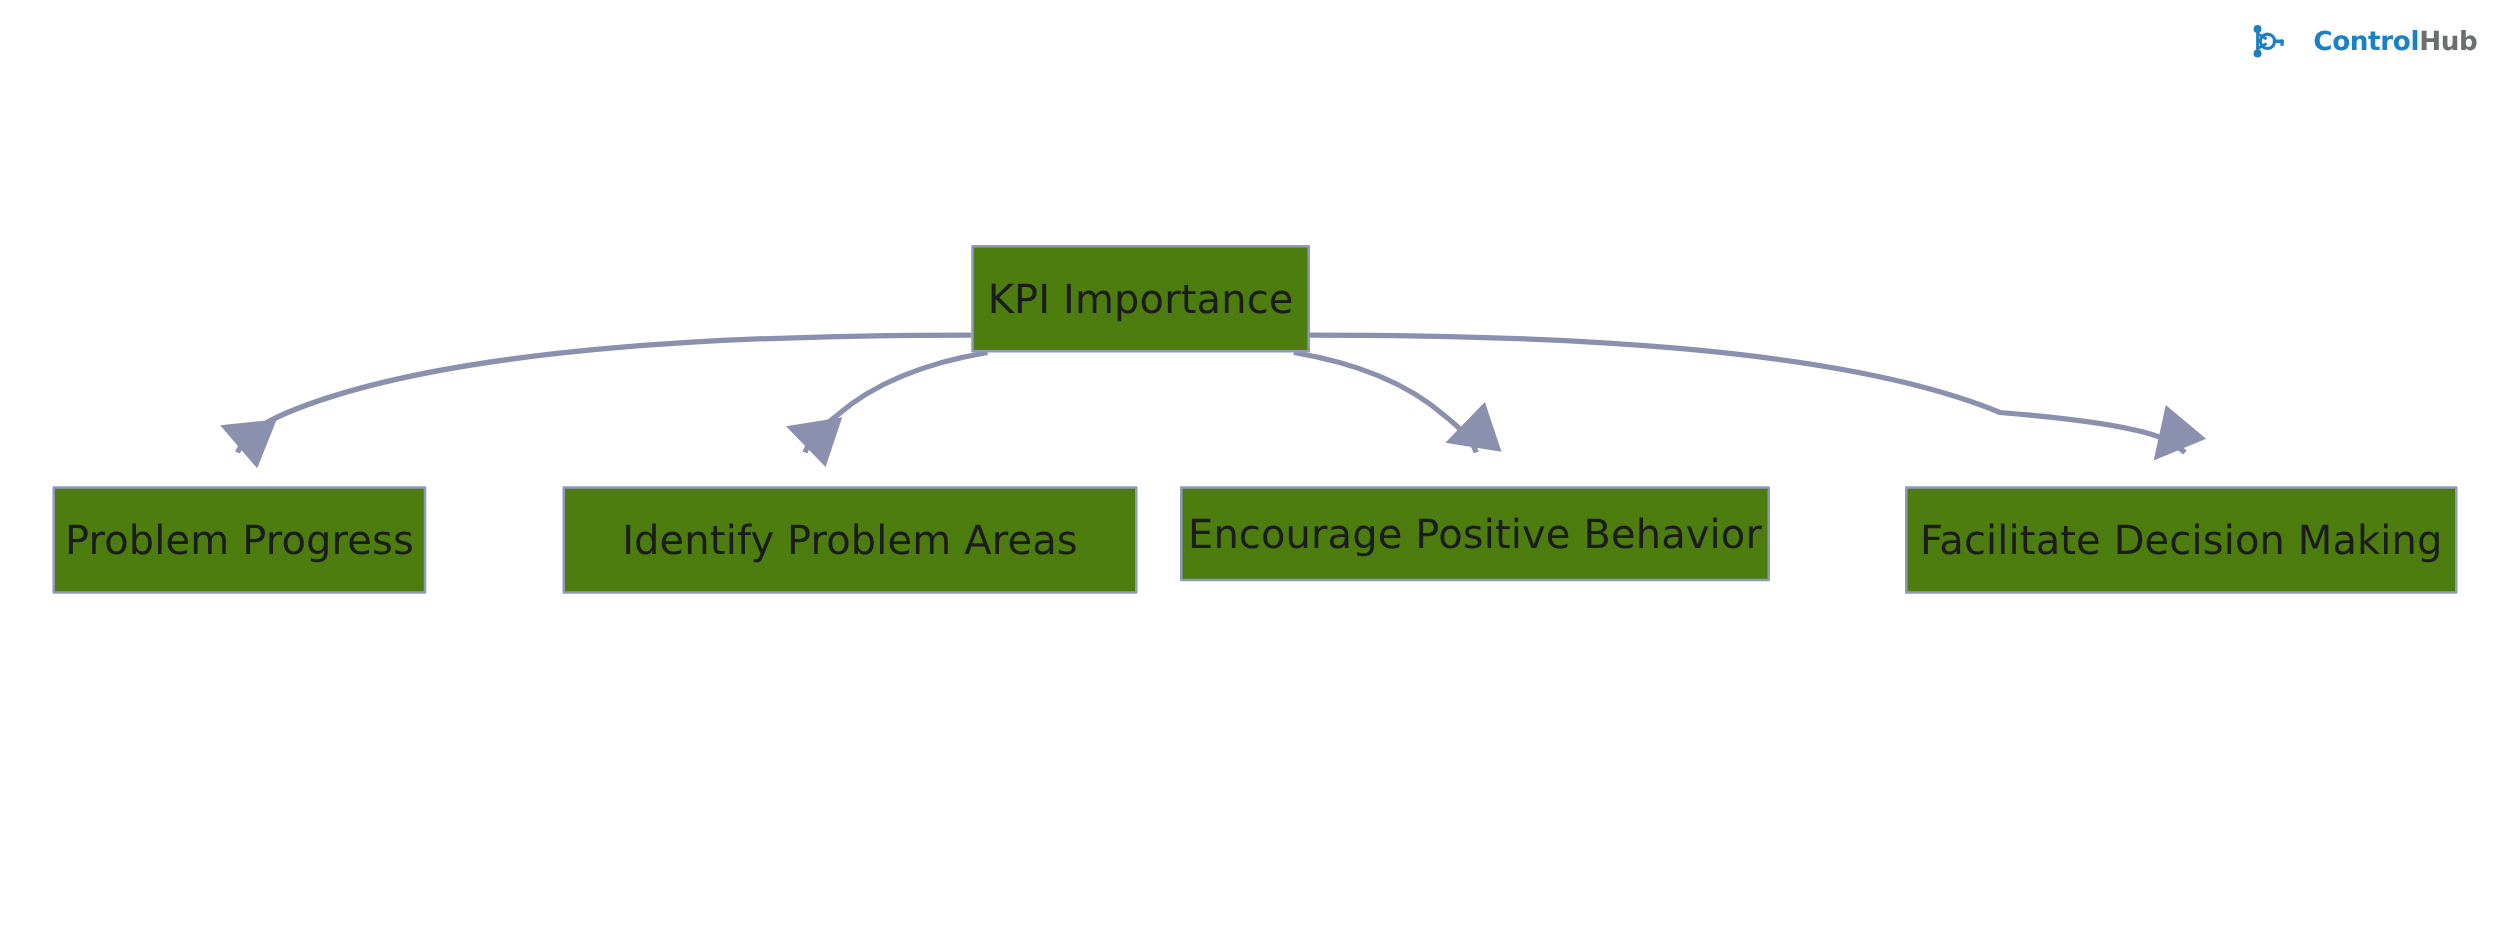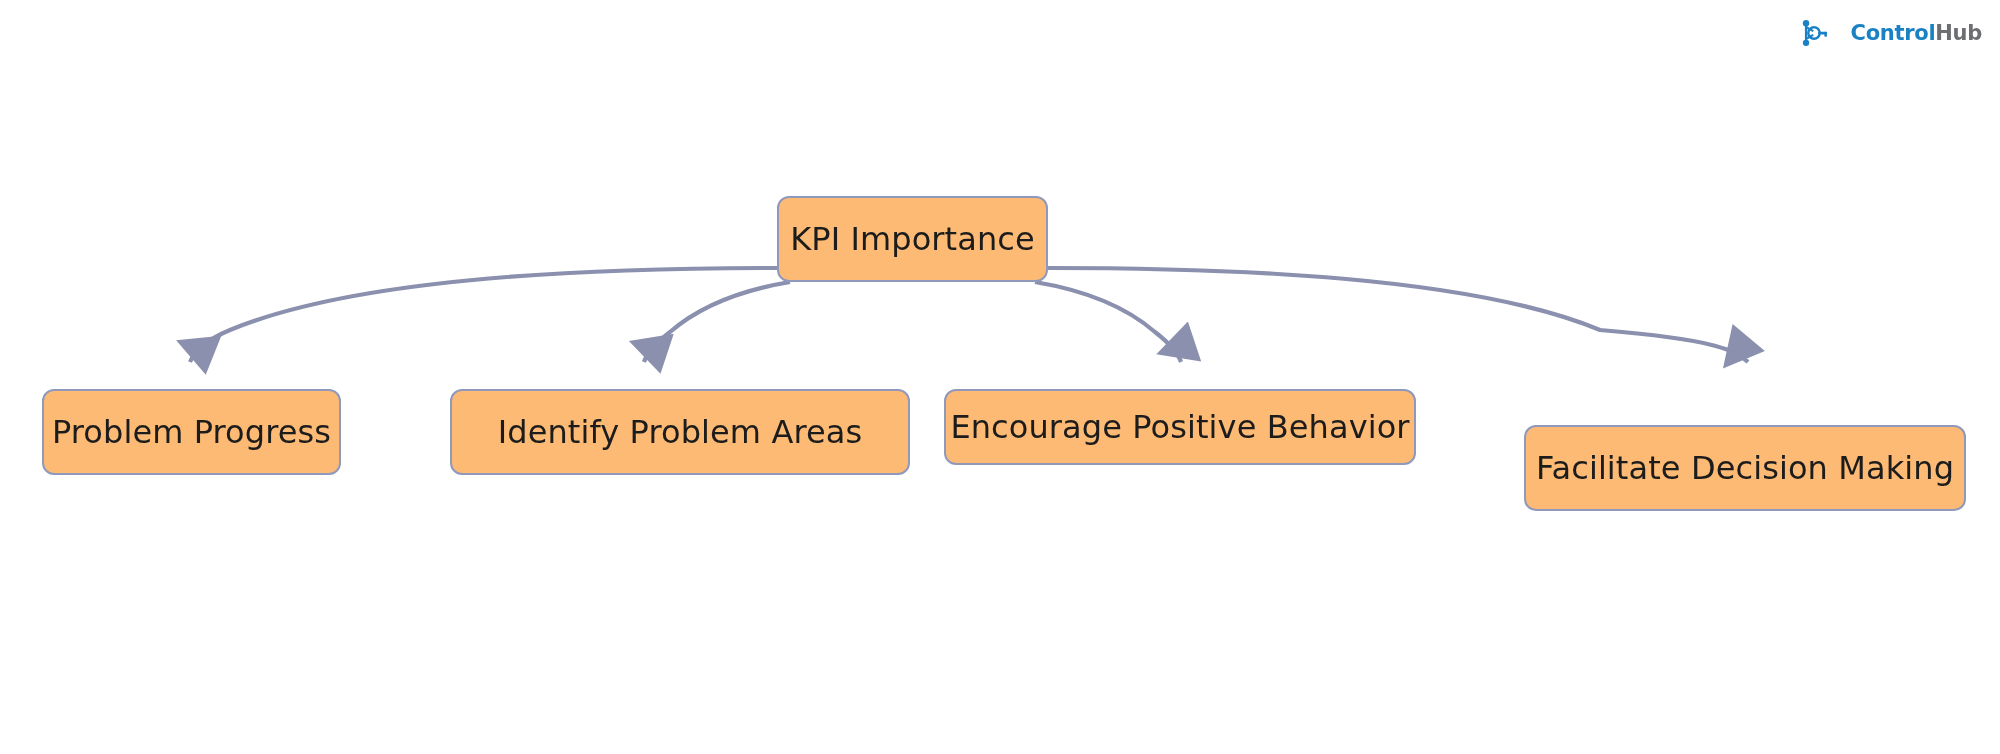--- a/index.html
+++ b/index.html
@@ -54,23 +54,23 @@
     left: 0;
     top: 0;
     width: 2000px;
     height: 754px;
     pointer-events: none;
   }
 
   .node {
     position: absolute;
     box-sizing: border-box;
-    background: #fdba74;
+    background: #4d7c0f;
     border: 2px solid #9099bb;
-    border-radius: 12px;
+    border-radius: 1px;
     display: flex;
     align-items: center;
     justify-content: center;
     color: #1c1c1c;
     font-size: 32px;
     font-weight: 400;
     line-height: 1;
     white-space: nowrap;
     letter-spacing: 0.1px;
   }
@@ -108,21 +108,21 @@
   </div>
 
   <div class="node" style="left:450px; top:389px; width:460px; height:86px;">
     <span class="node-label">Identify Problem Areas</span>
   </div>
 
   <div class="node" style="left:944px; top:389px; width:472px; height:76px;">
     <span class="node-label">Encourage Positive Behavior</span>
   </div>
 
-  <div class="node" style="left:1524px; top:389px; width:442px; height:86px;margin-top:36px;">
+  <div class="node" style="left:1524px; top:389px; width:442px; height:86px;">
     <span class="node-label">Facilitate Decision Making</span>
   </div>
 
   <div class="logo">
     <svg class="logo-mark" viewBox="0 0 32 32" xmlns="http://www.w3.org/2000/svg">
       <g fill="#1a81c4">
         <circle cx="7.5" cy="5.5" r="3.4"></circle>
         <circle cx="7.5" cy="26.5" r="3.4"></circle>
         <path d="M7.5 7.6 L7.5 24.4" stroke="#1a81c4" stroke-width="2.4" fill="none"></path>
         <path d="M7.8 9.8 L15.2 14.0" stroke="#1a81c4" stroke-width="2.4" fill="none"></path>

